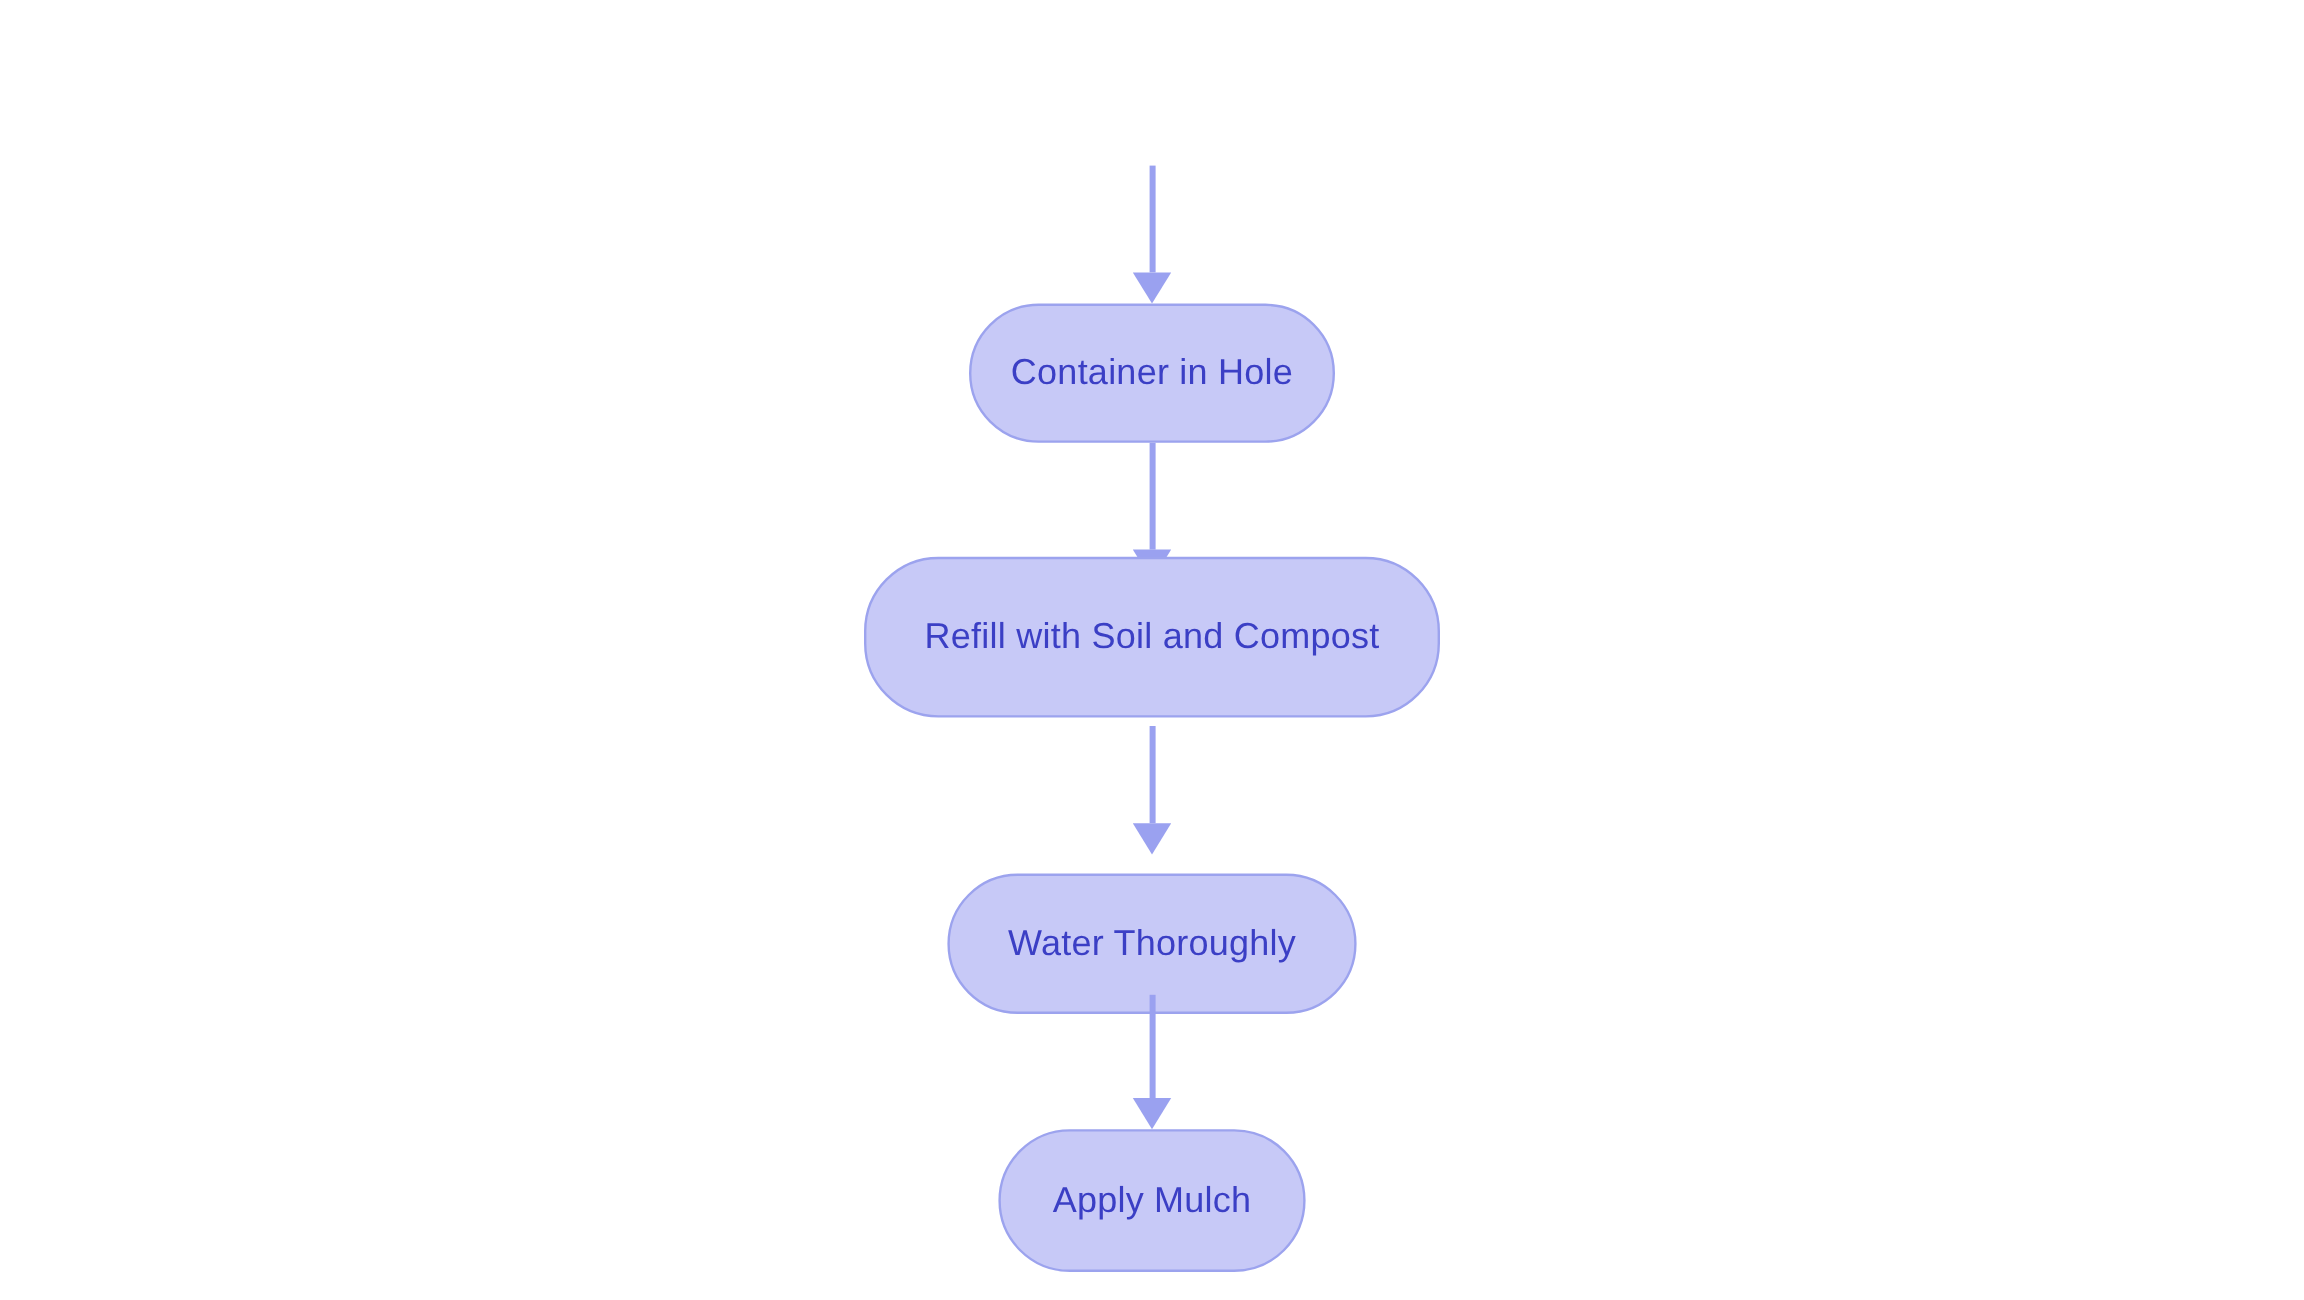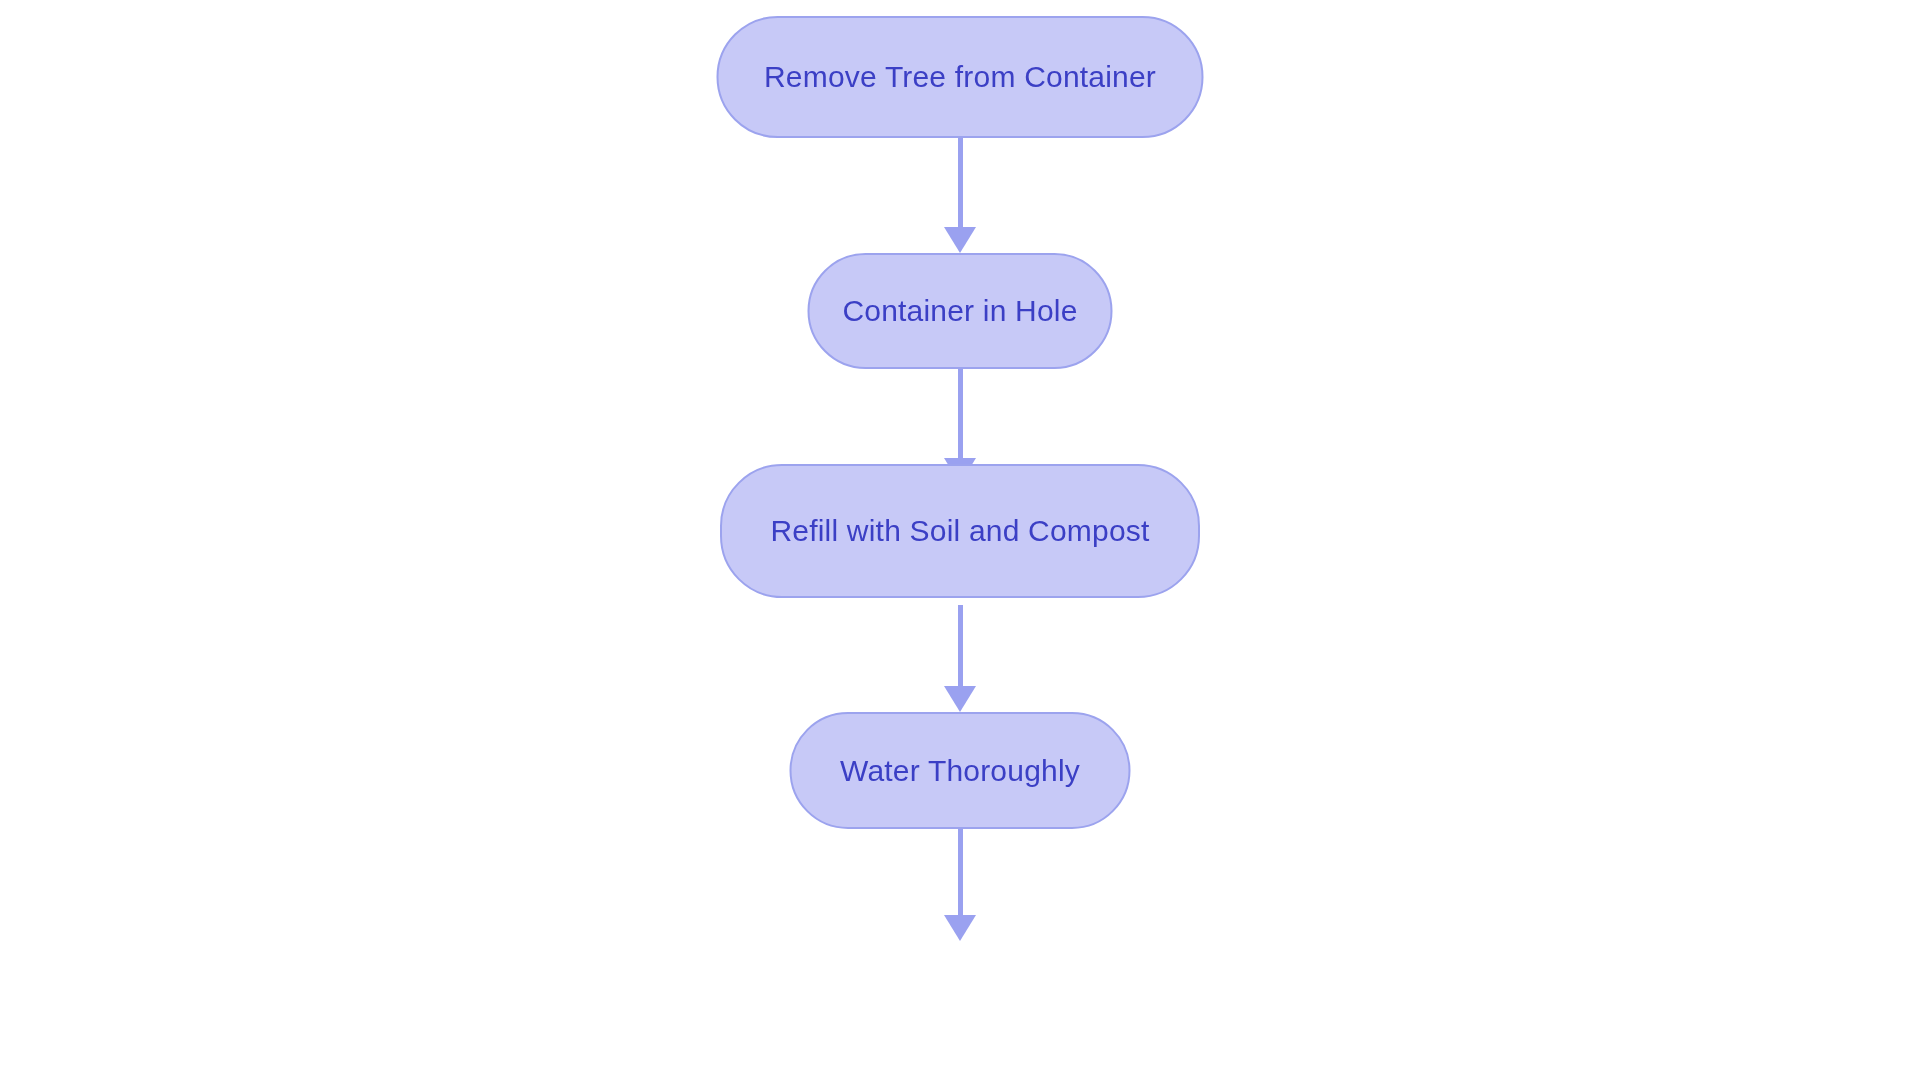--- a/index.html
+++ b/index.html
@@ -35,21 +35,21 @@
     justify-content: center;
     color: var(--node-text);
     font-size: 30px;
     font-weight: 400;
     letter-spacing: 0.2px;
     white-space: nowrap;
   }
   .node-1 { top: 16px;  width: 487px; height: 122px; }
   .node-2 { top: 253px; width: 305px; height: 116px; }
   .node-3 { top: 464px; width: 480px; height: 134px; }
-  .node-4 { top: 712px; width: 341px; height: 117px; }
+  .node-4 { top: 728px; width: 341px; height: 117px; }
   .node-5 { top: 941px; width: 256px; height: 119px; }
 
   .flow-arrow {
     position: absolute;
     left: 50%;
     transform: translateX(-50%);
     width: 32px;
     display: flex;
     flex-direction: column;
     align-items: center;
@@ -70,23 +70,20 @@
     border-left: 16px solid transparent;
     border-right: 16px solid transparent;
     border-top: 26px solid var(--arrow);
   }
 </style>
 </head>
 <body>
 
 <div class="canvas">
 
-  <div class="flow-node node-1">
-    <span>Remove Tree from Container</span>
-  </div>
 
   <div class="flow-arrow arrow-1">
     <div class="connector-line"></div>
     <div class="arrowhead"></div>
   </div>
 
   <div class="flow-node node-2">
     <span>Container in Hole</span>
   </div>
 
@@ -106,14 +103,17 @@
 
   <div class="flow-node node-4">
     <span>Water Thoroughly</span>
   </div>
 
   <div class="flow-arrow arrow-4">
     <div class="connector-line"></div>
     <div class="arrowhead"></div>
   </div>
 
+  <div class="flow-node node-5">
+    <span>Apply Mulch</span>
+  </div>
 
 </div>
 
 </body></html>

